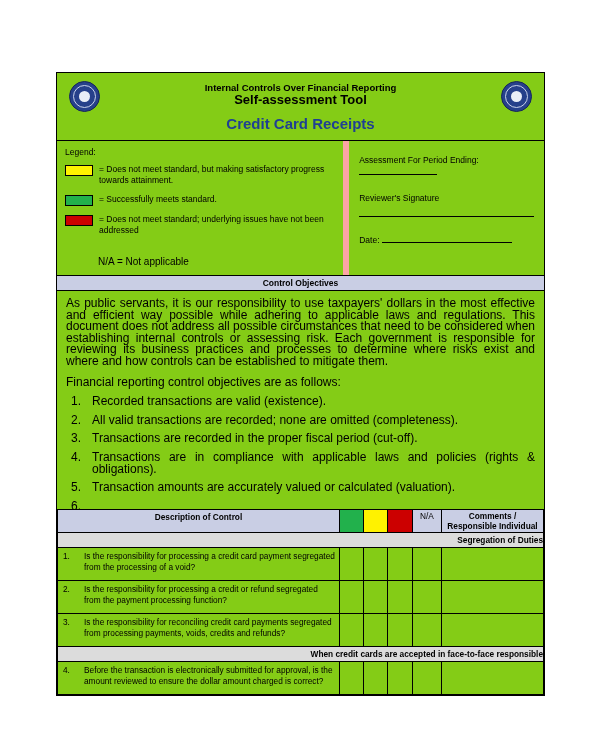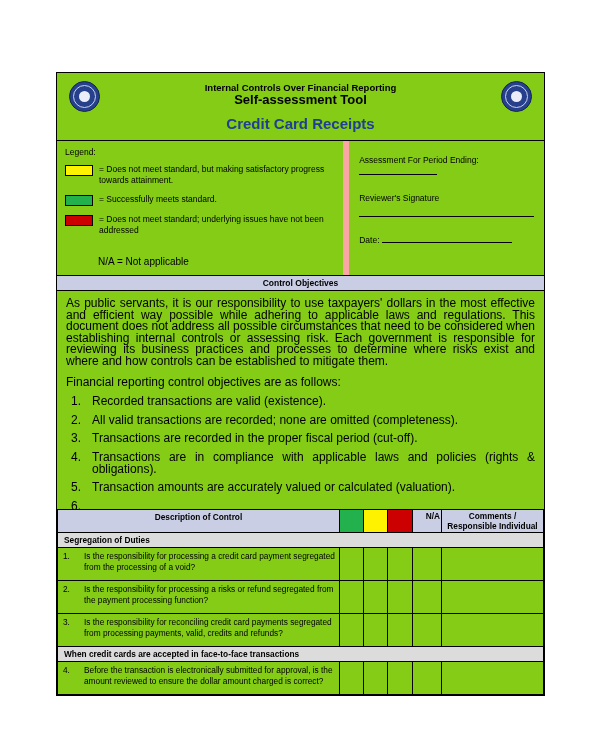--- a/index.html
+++ b/index.html
@@ -188,33 +188,34 @@
     background: #c9cee4;
     font-weight: bold;
     text-align: center;
     padding: 2px 0;
   }
   .th-green { background: #22b14c; }
   .th-yellow { background: #fff200; }
   .th-red { background: #cc0000; }
   .th-na {
     background: #c9cee4;
-    font-weight: bold;
-    text-align: right;
+    font-weight: normal;
+    text-align: center;
   }
   .th-comments {
     background: #c9cee4;
     font-weight: bold;
     text-align: center;
   }
   .subhdr td {
     background: #dcdcdc;
     font-weight: bold;
     padding: 2px 0 2px 6px;
     font-size: 8.3px;
+    text-align: right;
   }
   .item-cell {
     padding: 3px 4px 6px 4px;
     position: relative;
   }
   .item-num {
     position: absolute;
     left: 5px;
     top: 3px;
   }
@@ -340,43 +341,43 @@
         <td class="blank"></td>
         <td class="blank"></td>
         <td class="blank"></td>
         <td class="blank"></td>
         <td class="blank"></td>
       </tr>
 
       <tr>
         <td class="item-cell">
           <span class="item-num">2.</span>
-          <span class="item-text">Is the responsibility for processing a risks or refund segregated from the payment processing function?</span>
+          <span class="item-text">Is the responsibility for processing a credit or refund segregated from the payment processing function?</span>
         </td>
         <td class="blank"></td>
         <td class="blank"></td>
         <td class="blank"></td>
         <td class="blank"></td>
         <td class="blank"></td>
       </tr>
 
       <tr>
         <td class="item-cell">
           <span class="item-num">3.</span>
-          <span class="item-text">Is the responsibility for reconciling credit card payments segregated from processing payments, valid, credits and refunds?</span>
+          <span class="item-text">Is the responsibility for reconciling credit card payments segregated from processing payments, voids, credits and refunds?</span>
         </td>
         <td class="blank"></td>
         <td class="blank"></td>
         <td class="blank"></td>
         <td class="blank"></td>
         <td class="blank"></td>
       </tr>
 
       <tr class="subhdr">
-        <td colspan="6">When credit cards are accepted in face-to-face transactions</td>
+        <td colspan="6">When credit cards are accepted in face-to-face responsible</td>
       </tr>
 
       <tr>
         <td class="item-cell">
           <span class="item-num">4.</span>
           <span class="item-text">Before the transaction is electronically submitted for approval, is the amount reviewed to ensure the dollar amount charged is correct?</span>
         </td>
         <td class="blank"></td>
         <td class="blank"></td>
         <td class="blank"></td>

